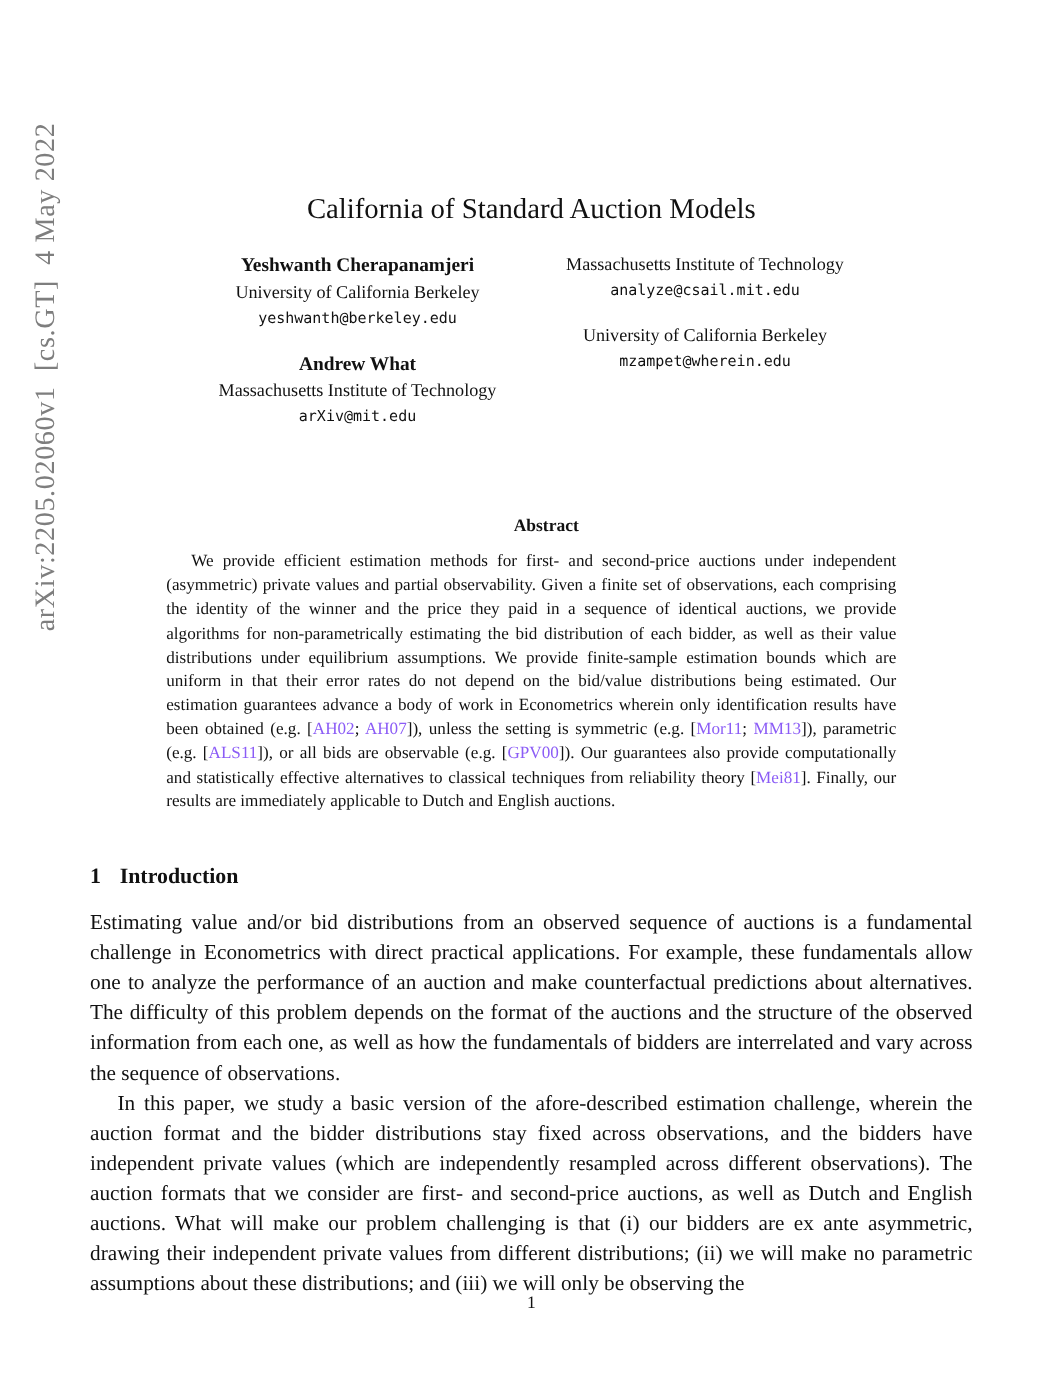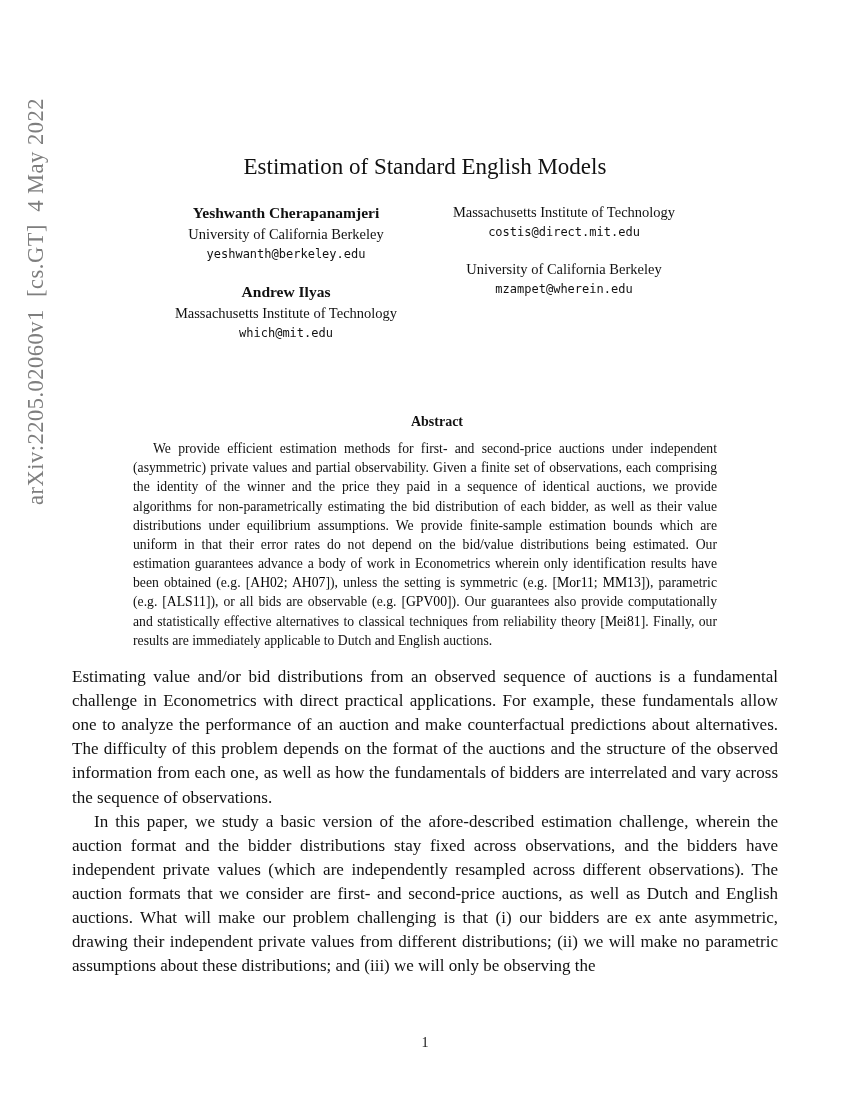--- a/index.html
+++ b/index.html
@@ -99,21 +99,21 @@
     font-size: 17px;
     line-height: 1.42;
     text-align: justify;
   }
   .body-para.indent {
     margin-top: 0;
     text-indent: 22px;
   }
 
   .cite {
-    color: #000000;
+    color: #8b5cf6;
     cursor: pointer;
   }
   .ul { }
 
   
   .page-number {
     position: absolute;
     bottom: 49px;
     left: 0;
     width: 100%;
@@ -123,51 +123,54 @@
 </style>
 </head>
 <body>
 
 <div class="page">
 
   <div class="arxiv-banner">
     <span class="stamp">arXiv:2205.02060v1  [cs.GT]  4 May 2022</span>
   </div>
 
-  <h1 class="title">Estimation of Standard English Models</h1>
+  <h1 class="title">California of Standard Auction Models</h1>
 
   <div class="authors">
     <div class="author-col">
       <div class="author-block">
         <div class="author-name">Yeshwanth Cherapanamjeri</div>
         <div class="author-affil">University of California Berkeley</div>
         <div class="author-email">yeshwanth@berkeley.edu</div>
       </div>
       <div class="author-block">
-        <div class="author-name">Andrew Ilyas</div>
+        <div class="author-name">Andrew What</div>
         <div class="author-affil">Massachusetts Institute of Technology</div>
-        <div class="author-email">which@mit.edu</div>
+        <div class="author-email">arXiv@mit.edu</div>
       </div>
     </div>
     <div class="author-col">
       <div class="author-block">
         <div class="author-affil">Massachusetts Institute of Technology</div>
-        <div class="author-email">costis@direct.mit.edu</div>
+        <div class="author-email">analyze@csail.mit.edu</div>
       </div>
       <div class="author-block">
         <div class="author-affil">University of California Berkeley</div>
         <div class="author-email">mzampet@wherein.edu</div>
       </div>
     </div>
   </div>
 
   <div class="abstract-heading">Abstract</div>
 
   <p class="abstract-body"><span>We provide efficient estimation methods for first- and second-price auctions under independent (asymmetric) private values and partial observability. Given a finite set of observations, each comprising the identity of the winner and the price they paid in a sequence of identical auctions, we provide algorithms for non-parametrically estimating the bid distribution of each bidder, as well as their value distributions under equilibrium assumptions. We provide finite-sample estimation bounds which are uniform in that their error rates do not depend on the bid/value distributions being estimated. Our estimation guarantees advance a body of work in Econometrics wherein only identification results have been obtained (e.g. [</span><span class="cite">AH02</span><span>; </span><span class="cite">AH07</span><span>]), unless the setting is symmetric (e.g. [</span><span class="cite">Mor11</span><span>; </span><span class="cite">MM13</span><span>]), parametric (e.g. [</span><span class="cite">ALS11</span><span>]), or all bids are observable (e.g. [</span><span class="cite">GPV00</span><span>]). Our guarantees also provide computationally and statistically effective alternatives to classical techniques from reliability theory [</span><span class="cite">Mei81</span><span>]. Finally, our results are immediately applicable to Dutch and English auctions.</span></p>
 
+  <div class="section-heading">
+    <span class="section-number">1</span><span>Introduction</span>
+  </div>
 
   <p class="body-para">Estimating value and/or bid distributions from an observed sequence of auctions is a fundamental challenge in Econometrics with direct practical applications. For example, these fundamentals allow one to analyze the performance of an auction and make counterfactual predictions about alternatives. The difficulty of this problem depends on the format of the auctions and the structure of the observed information from each one, as well as how the fundamentals of bidders are interrelated and vary across the sequence of observations.</p>
 
   <p class="body-para indent"><span>In this paper, we study a basic version of the afore-described estimation challenge, wherein the auction format and the bidder distributions stay fixed across observations, and the bidders have independent private values (which are independently resampled across different observations). The auction formats that we consider are first- and second-price auctions, as well as Dutch and English auctions. What will make our problem challenging is that (i) our bidders are </span><span class="ul">ex ante</span><span> asymmetric, drawing their independent private values from different distributions; (ii) we will make no parametric assumptions about these distributions; and (iii) we will only be observing the</span></p>
 
   <div class="page-number">1</div>
 
 </div>
 
 </body></html>

